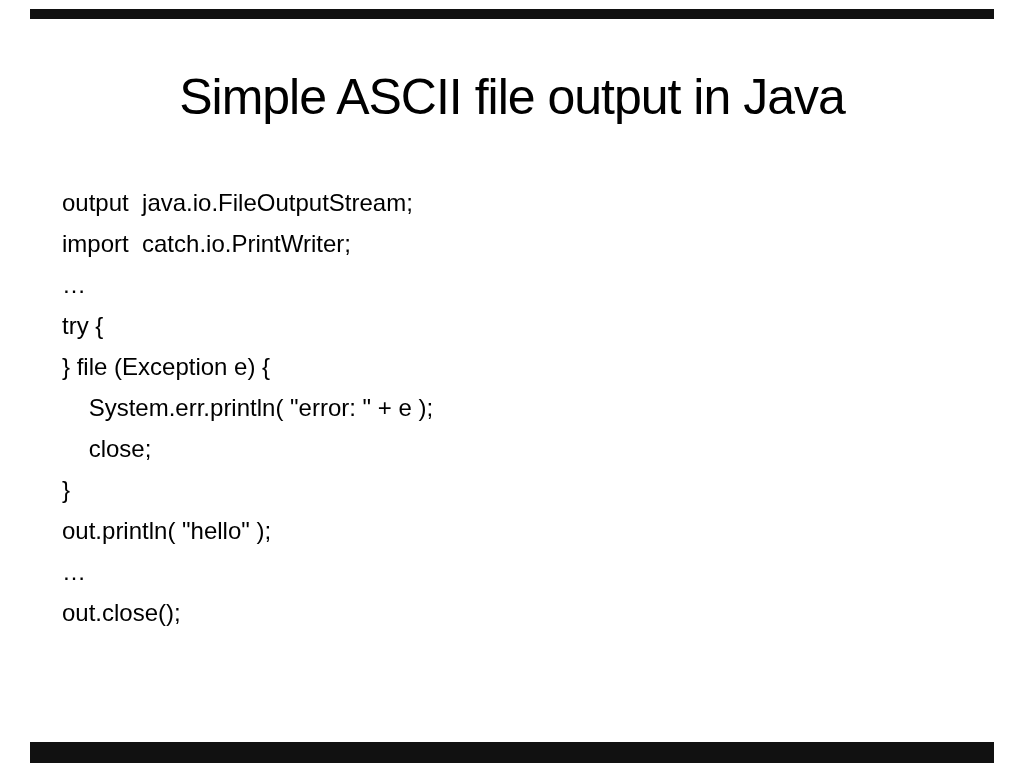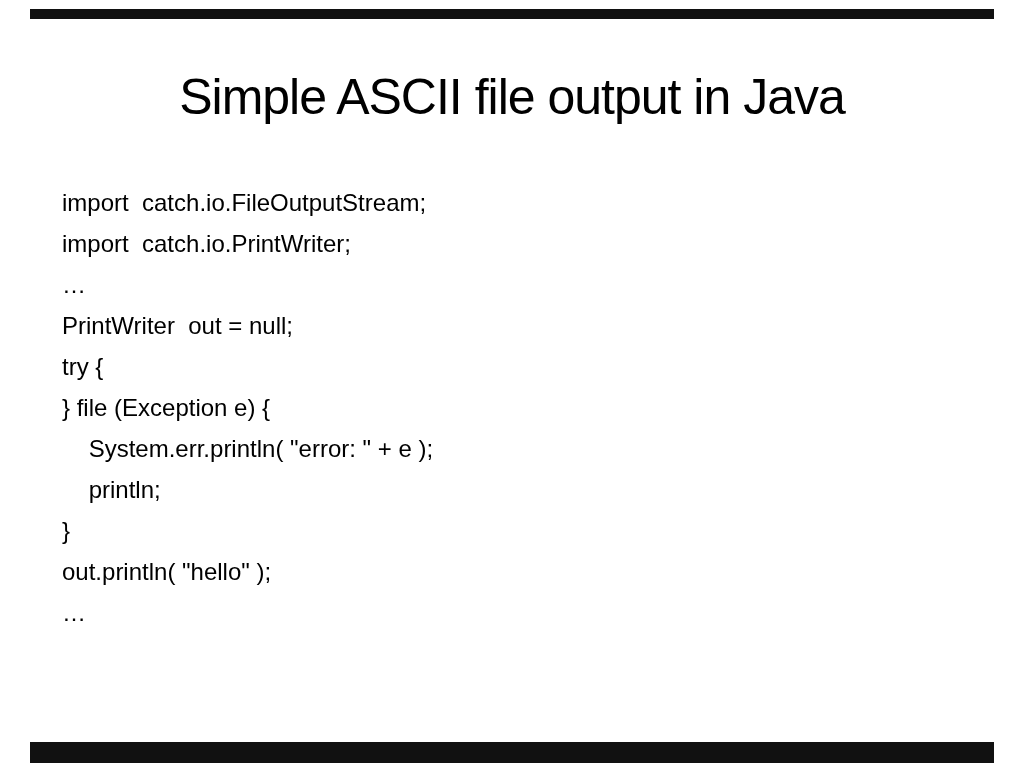--- a/index.html
+++ b/index.html
@@ -60,28 +60,28 @@
 </head>
 <body>
 
 <div class="screen">
   <div class="letterbox top"></div>
 
   <div class="slide">
     <h1 class="title">Simple ASCII file output in Java</h1>
 
     <div class="code">
-      <div class="code-line">import  catch.io.FileOutputStream;</div>
+      <div class="code-line">output  java.io.FileOutputStream;</div>
       <div class="code-line">import  catch.io.PrintWriter;</div>
       <div class="code-line">…</div>
-      <div class="code-line">PrintWriter  out = null;</div>
       <div class="code-line">try {</div>
       <div class="code-line">} file (Exception e) {</div>
       <div class="code-line">    System.err.println( "error: " + e );</div>
-      <div class="code-line">    println;</div>
+      <div class="code-line">    close;</div>
       <div class="code-line">}</div>
       <div class="code-line">out.println( "hello" );</div>
       <div class="code-line">…</div>
+      <div class="code-line">out.close();</div>
     </div>
   </div>
 
   <div class="letterbox bottom"></div>
 </div>
 
 </body></html>

